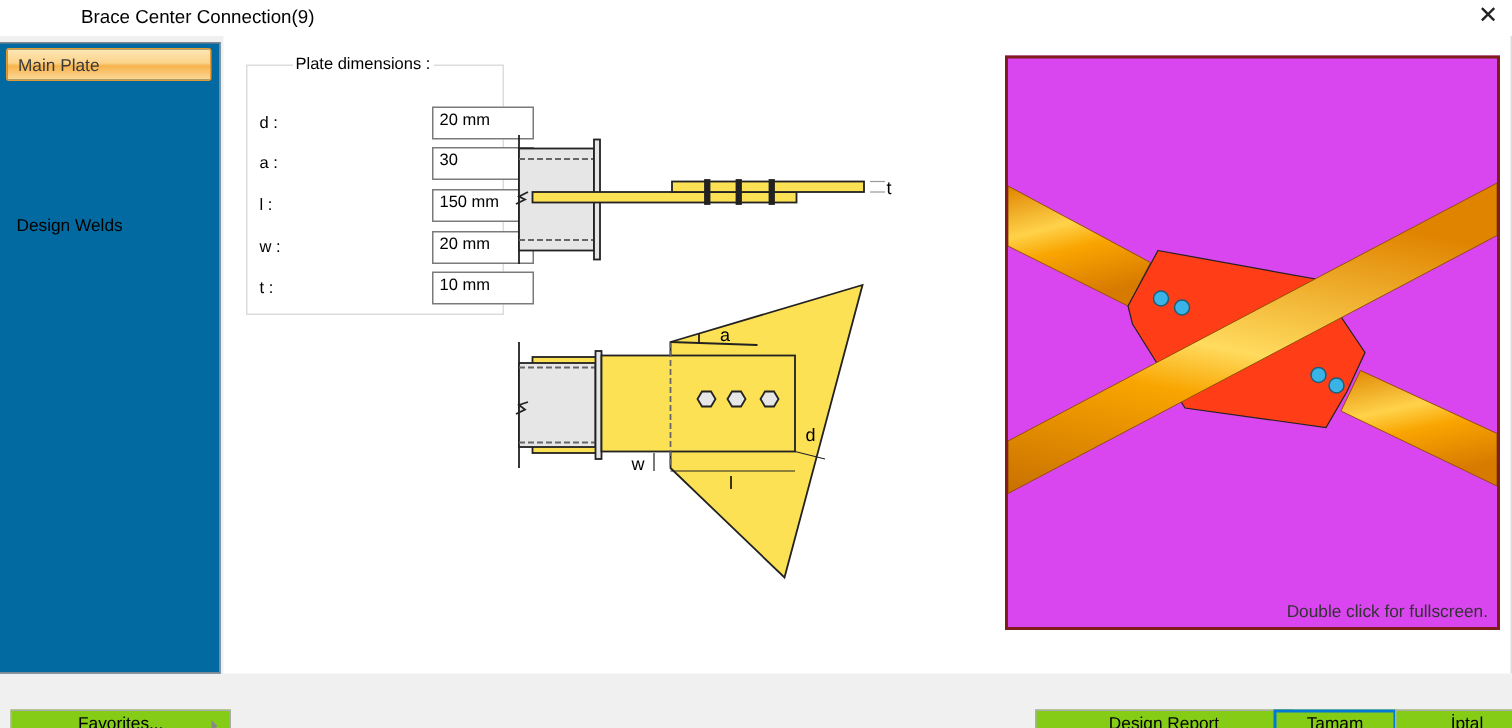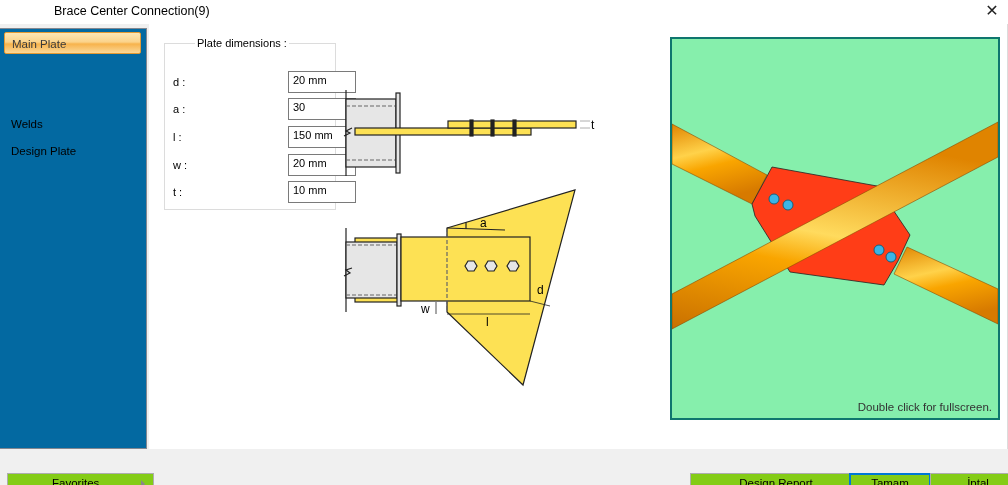--- a/index.html
+++ b/index.html
@@ -10,37 +10,36 @@
   .sidebar { position: absolute; left: 0; top: 28px; width: 147px; height: 421px; background: #0369a1; border: 1px solid #828790; border-left: none; }
   .side-item { position: absolute; left: 4px; width: 137px; height: 22px; padding-left: 7px; line-height: 22px; font-size: 11.5px; color: #000; cursor: pointer; }
   .side-item.active { background: linear-gradient(#fde7b6 0%, #fbd38a 45%, #f7b34c 55%, #fbd898 100%); border: 1px solid #e49a33; border-radius: 2px; color: #3a3a3a; }
   .main { position: absolute; left: 149px; top: 24px; width: 859px; height: 425px; background: #fff; border-right: 1px solid #dcdcdc; }
   fieldset.dims { position: absolute; left: 15px; top: 13px; width: 172px; height: 173px; border: 1px solid #dcdcdc; padding-left: 25px; }
   legend { margin-left: 5px; padding: 0 2px; font-size: 11px; color: #000; }
   .row { position: absolute; left: 8px; height: 22px; width: 140px; }
   .row .lbl { position: absolute; left: 0; top: 5px; font-size: 11px; }
   .row input { position: absolute; left: 67px; top: 0; width: 68px; height: 22px; border: 1px solid #7a7a7a; font-family: "Liberation Sans", sans-serif; font-size: 11px; padding: 0 4px 4px 4px; background: #fff; margin-left: 48px; }
   .sketch { position: absolute; left: 181px; top: 60px; width: 280px; height: 330px; }
-  .preview { position: absolute; left: 521px; top: 13px; width: 330px; height: 383px; border: 2px solid #0f766e; background: #86efac; overflow: hidden; cursor: pointer; }
+  .preview { position: absolute; left: 521px; top: 13px; width: 330px; height: 383px; border: 2px solid #7f1d1d; background: #d946ef; overflow: hidden; cursor: pointer; }
   .btn { position: absolute; height: 21px; background: #84cc16; border: 1px solid #adadad; font-size: 11.5px; text-align: center; line-height: 19px; cursor: pointer; color: #000; margin-top: 16px; }
   .btn.primary { border: 2px solid #0078d7; line-height: 17px; }
   .tri { position: absolute; right: 8px; top: 6px; width: 0; height: 0; border-left: 4px solid #888; border-top: 4px solid transparent; border-bottom: 4px solid transparent; }
 </style>
 </head>
 <body>
 
 <div class="titlebar">
   <span class="title">Brace Center Connection(9)</span>
   <span class="close">✕</span>
 </div>
 
 <div class="sidebar">
   <div class="side-item active" style="top:3px">Main Plate</div>
-  <div class="side-item" style="top:84px">Welds</div>
-  <div class="side-item" style="top:111px">Design Plate</div>
+  <div class="side-item" style="top:111px">Design Welds</div>
 </div>
 
 <div class="main">
   <fieldset class="dims">
     <legend>Plate dimensions :</legend>
     <div class="row" style="top:22px">
       <span class="lbl">d :</span>
       <input value="20 mm" style="">
     </div>
     <div class="row" style="top:49px">

